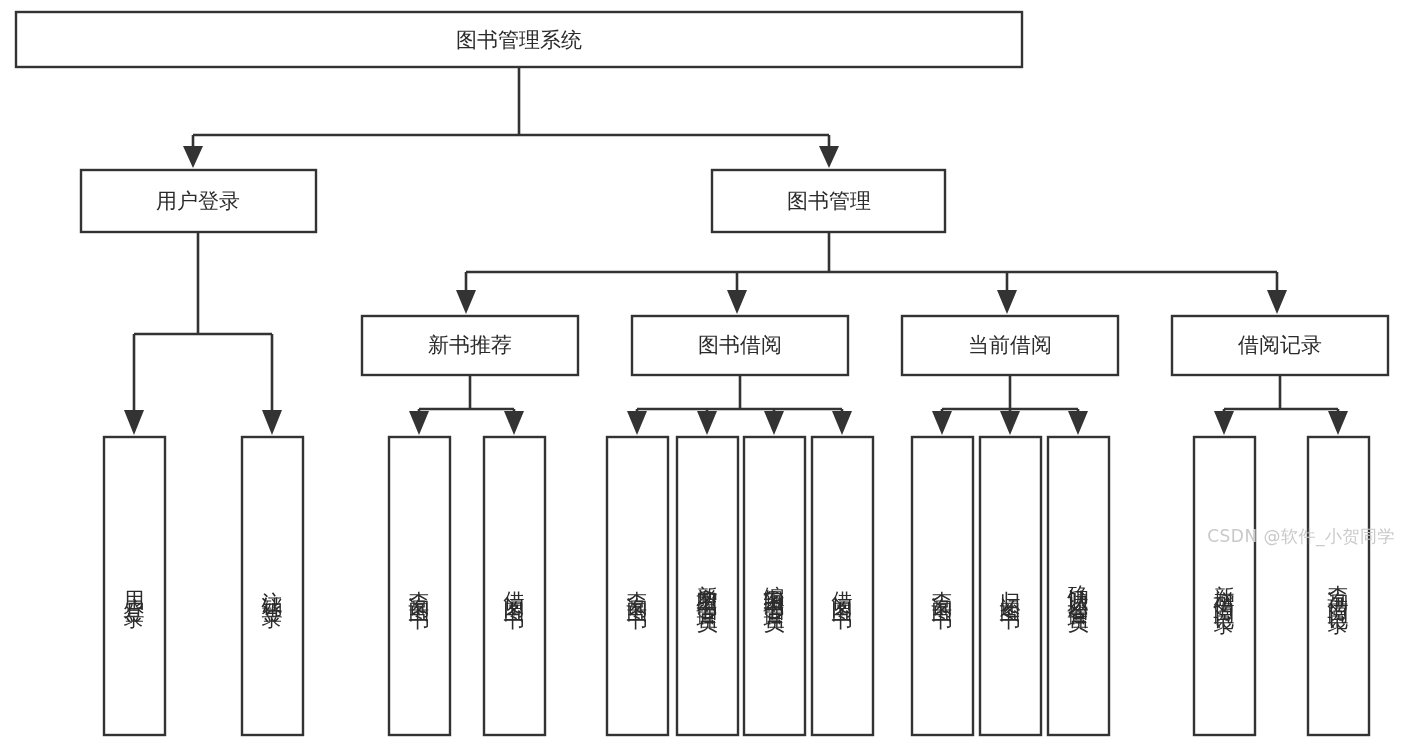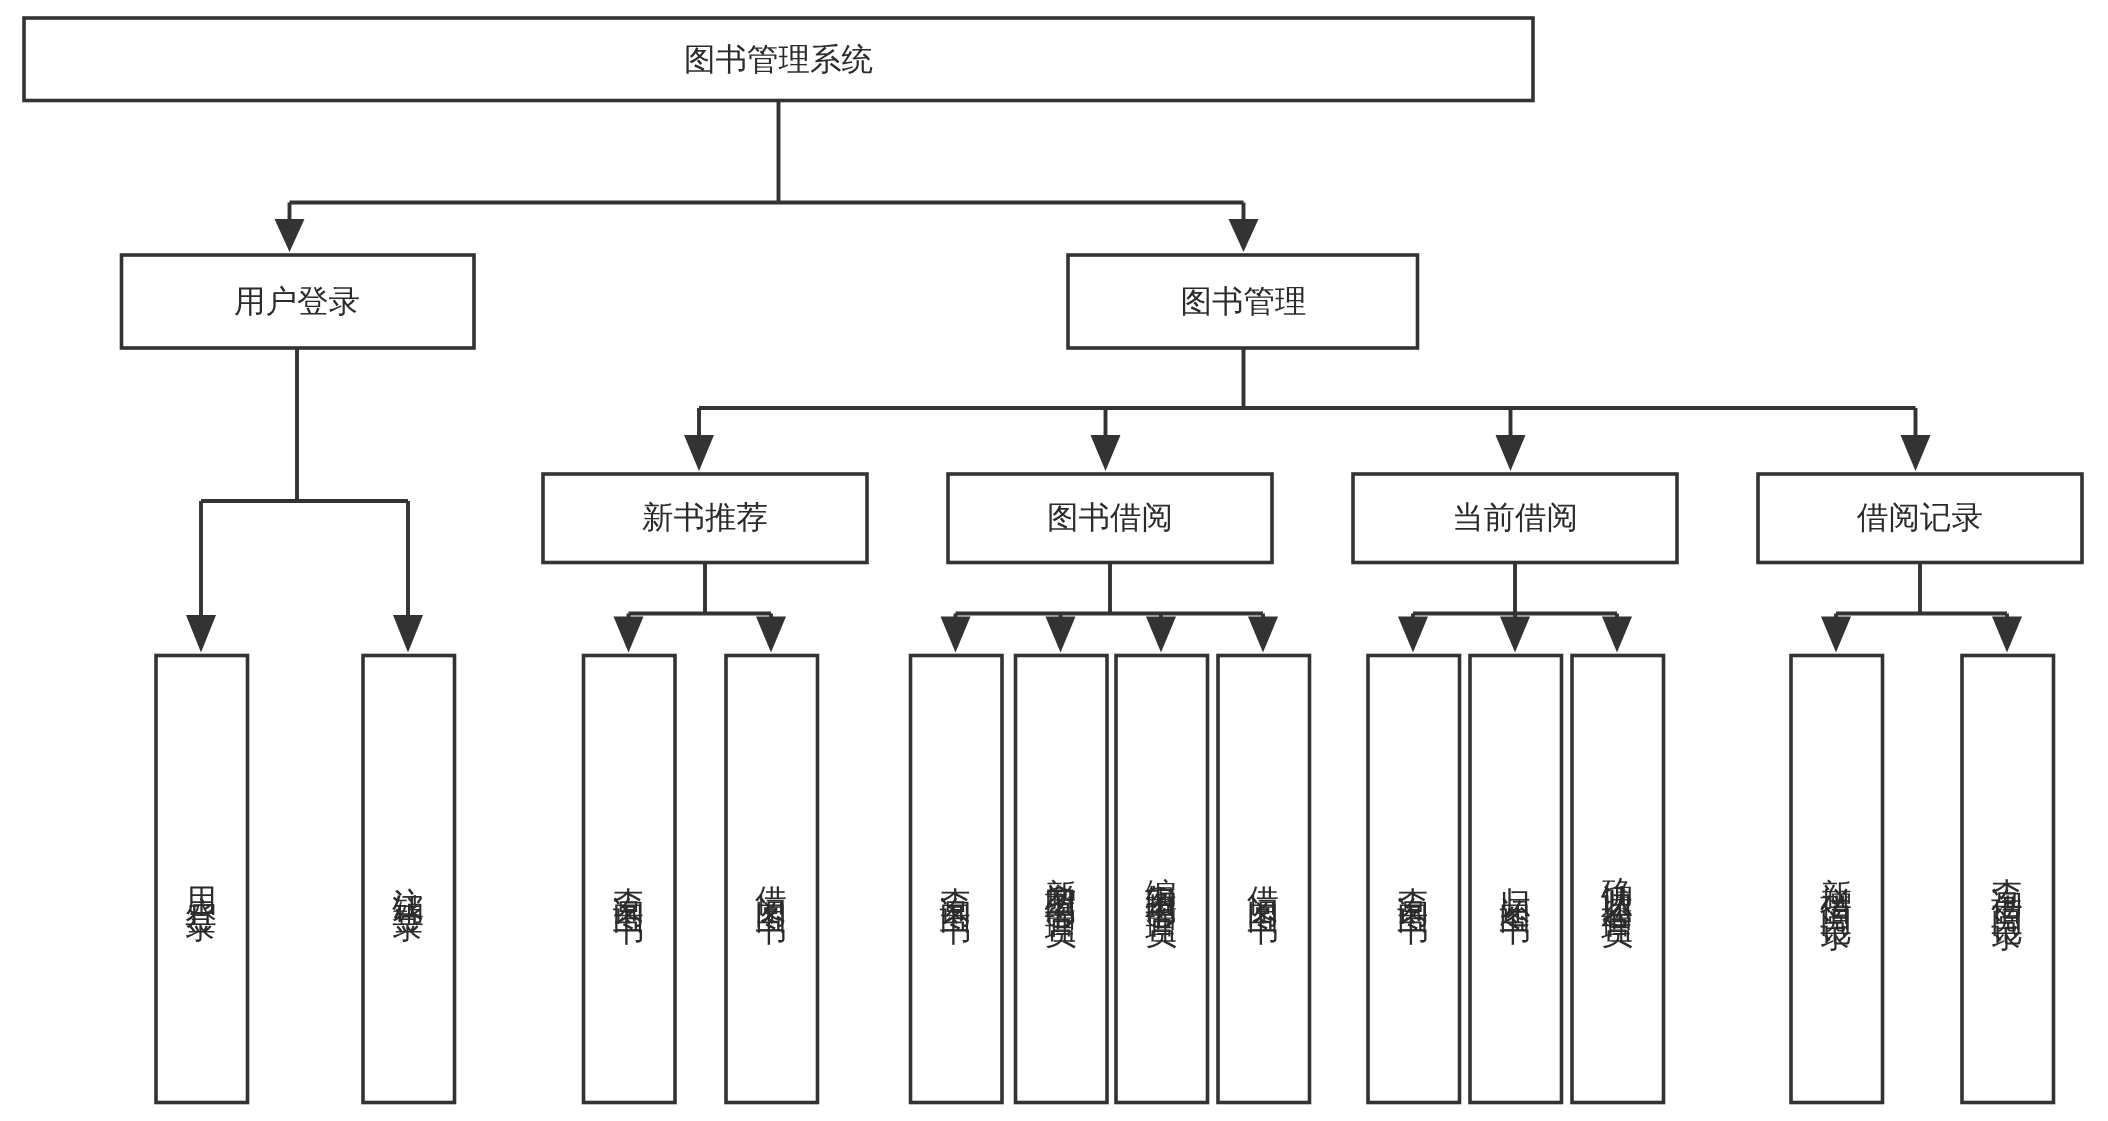--- a/index.html
+++ b/index.html
@@ -233,14 +233,15 @@
       <text class="node-label-v" x="1224" y="586" writing-mode="tb" style="writing-mode:tb; letter-spacing:6px; dominant-baseline:central;">新增借阅记录</text>
     </g>
 
     <g>
       <rect class="node-box" x="1308" y="437" width="61" height="298"></rect>
       <text class="node-label-v" x="1338" y="586" writing-mode="tb" style="writing-mode:tb; letter-spacing:6px; dominant-baseline:central;">查询借阅记录</text>
     </g>
 
   </svg>
 
+  <div class="watermark">CSDN @软件_小贺同学</div>
 
 </div>
 
 </body></html>

